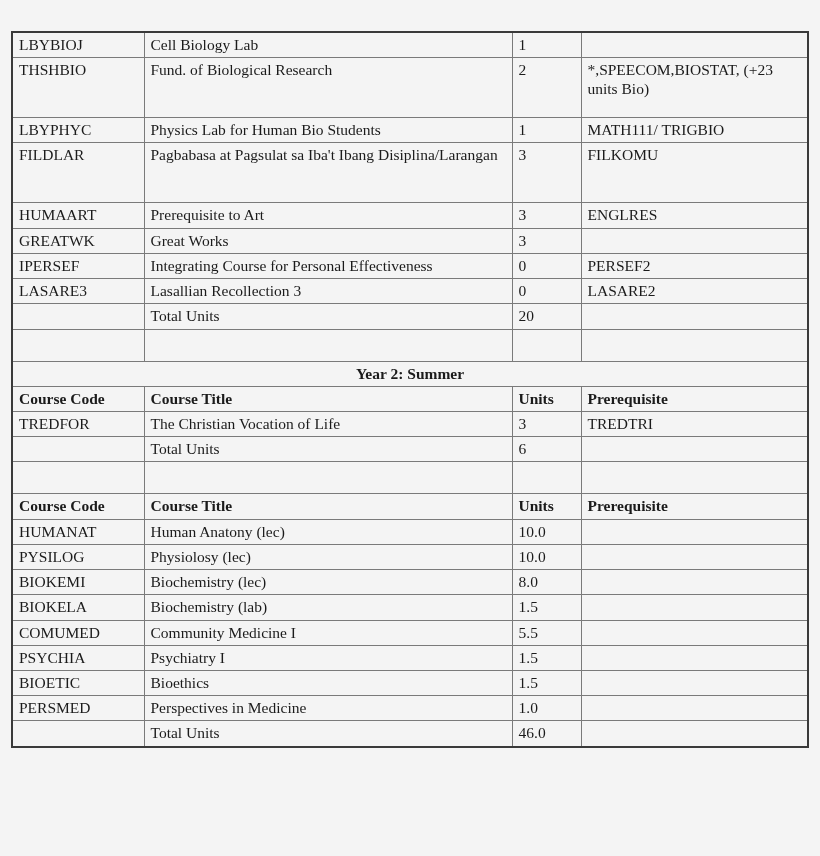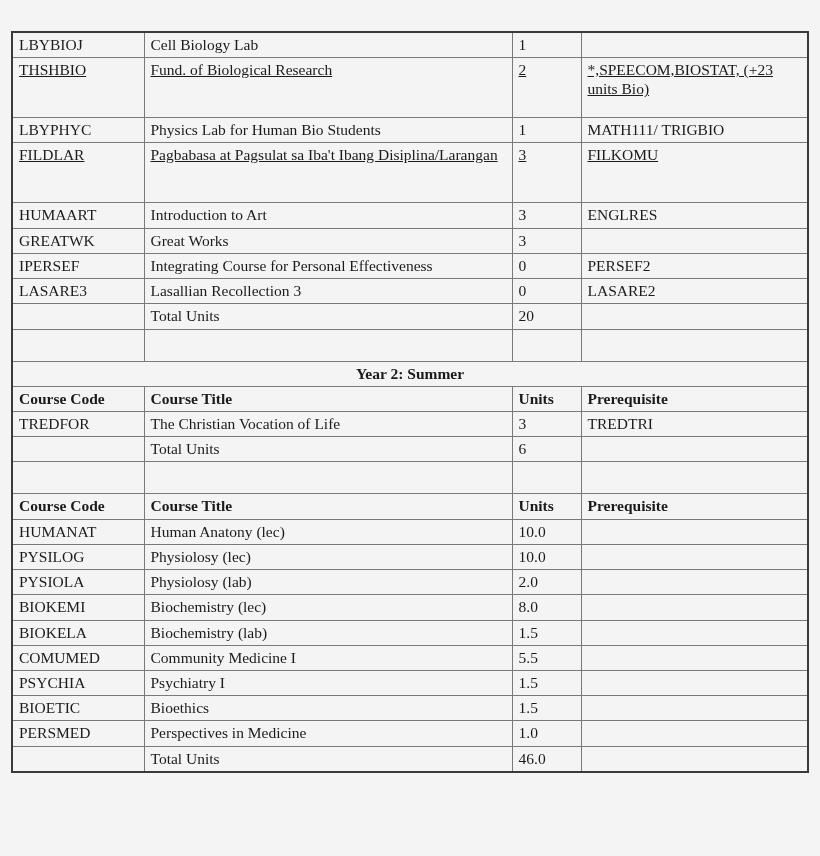--- a/index.html
+++ b/index.html
@@ -40,21 +40,21 @@
   col.c-title   { width: 368px; }
   col.c-units   { width: 69px; }
   col.c-prereq  { width: 227px; }
 
   td.code       { padding-left: 9px; }
   td.code-center{ text-align: left; padding-left: 0; }
   td.title      { padding-left: 9px; }
   td.units      { padding-left: 7px; }
   td.prereq     { padding-left: 8px; }
 
-  tr.tall td    { height: 54px; text-decoration: underline; }
+  tr.tall td    { height: 54px; }
   tr.spacer td  { height: 26px; }
 
   td.section-banner {
     background: #8fc94a;
     text-align: center;
     font-weight: bold;
     font-size: 15.5px;
     color: #0f0f0f;
     padding: 4px 0 5px 0;
     vertical-align: middle;
@@ -101,21 +101,21 @@
           <td class="prereq">MATH111/ TRIGBIO</td>
         </tr>
         <tr class="tall">
           <td class="code">FILDLAR</td>
           <td class="title">Pagbabasa at Pagsulat sa Iba't Ibang Disiplina/Larangan</td>
           <td class="units">3</td>
           <td class="prereq">FILKOMU</td>
         </tr>
         <tr>
           <td class="code">HUMAART</td>
-          <td class="title">Introduction to Art</td>
+          <td class="title">Prerequisite to Art</td>
           <td class="units">3</td>
           <td class="prereq">ENGLRES</td>
         </tr>
         <tr>
           <td class="code">GREATWK</td>
           <td class="title">Great Works</td>
           <td class="units">3</td>
           <td class="prereq"></td>
         </tr>
         <tr>
@@ -183,26 +183,20 @@
           <td class="units">10.0</td>
           <td class="prereq"></td>
         </tr>
         <tr>
           <td class="code">PYSILOG</td>
           <td class="title">Physiolosy (lec)</td>
           <td class="units">10.0</td>
           <td class="prereq"></td>
         </tr>
         <tr>
-          <td class="code">PYSIOLA</td>
-          <td class="title">Physiolosy (lab)</td>
-          <td class="units">2.0</td>
-          <td class="prereq"></td>
-        </tr>
-        <tr>
           <td class="code">BIOKEMI</td>
           <td class="title">Biochemistry (lec)</td>
           <td class="units">8.0</td>
           <td class="prereq"></td>
         </tr>
         <tr>
           <td class="code">BIOKELA</td>
           <td class="title">Biochemistry (lab)</td>
           <td class="units">1.5</td>
           <td class="prereq"></td>

